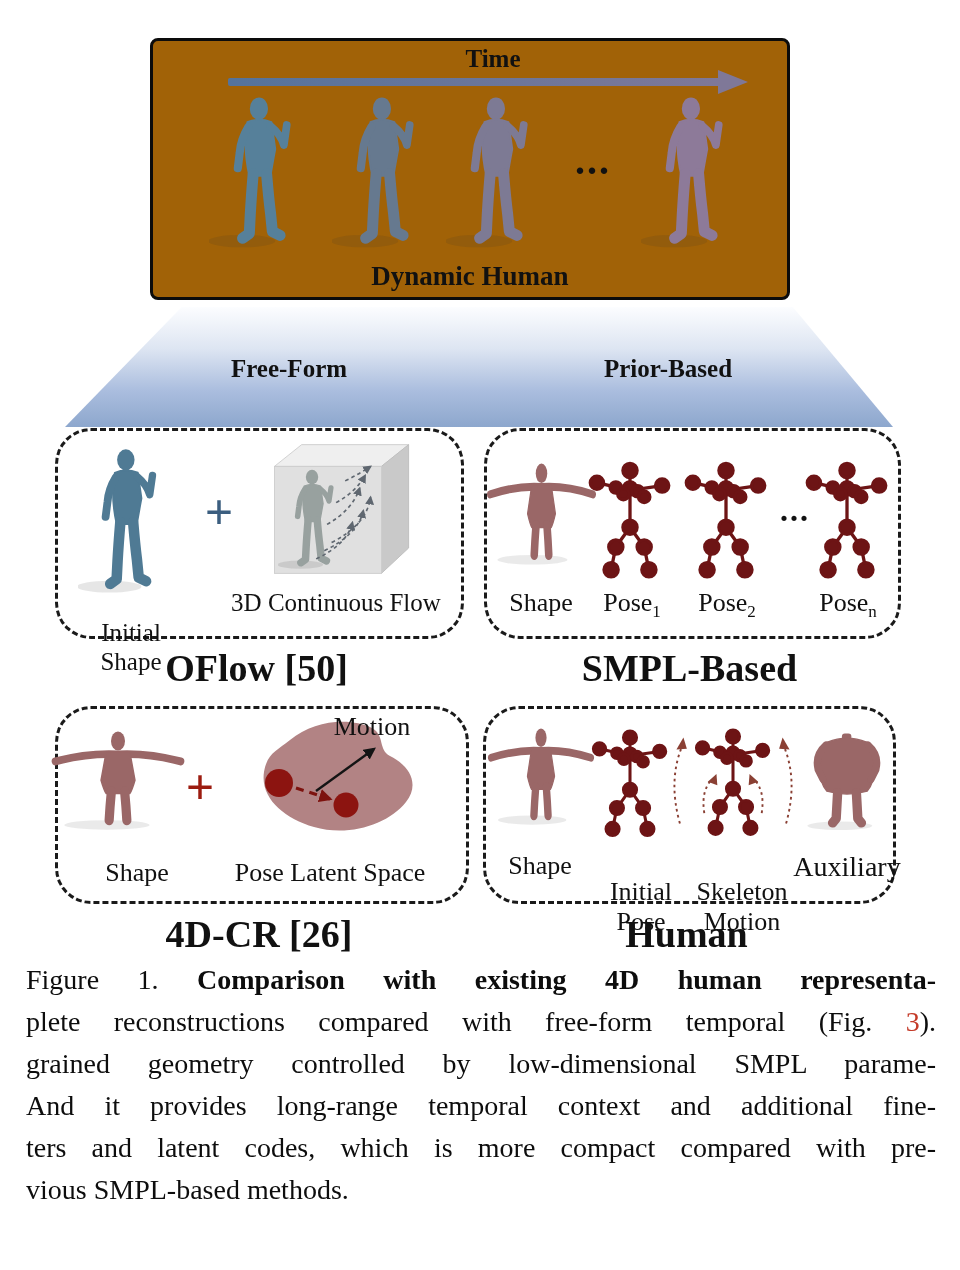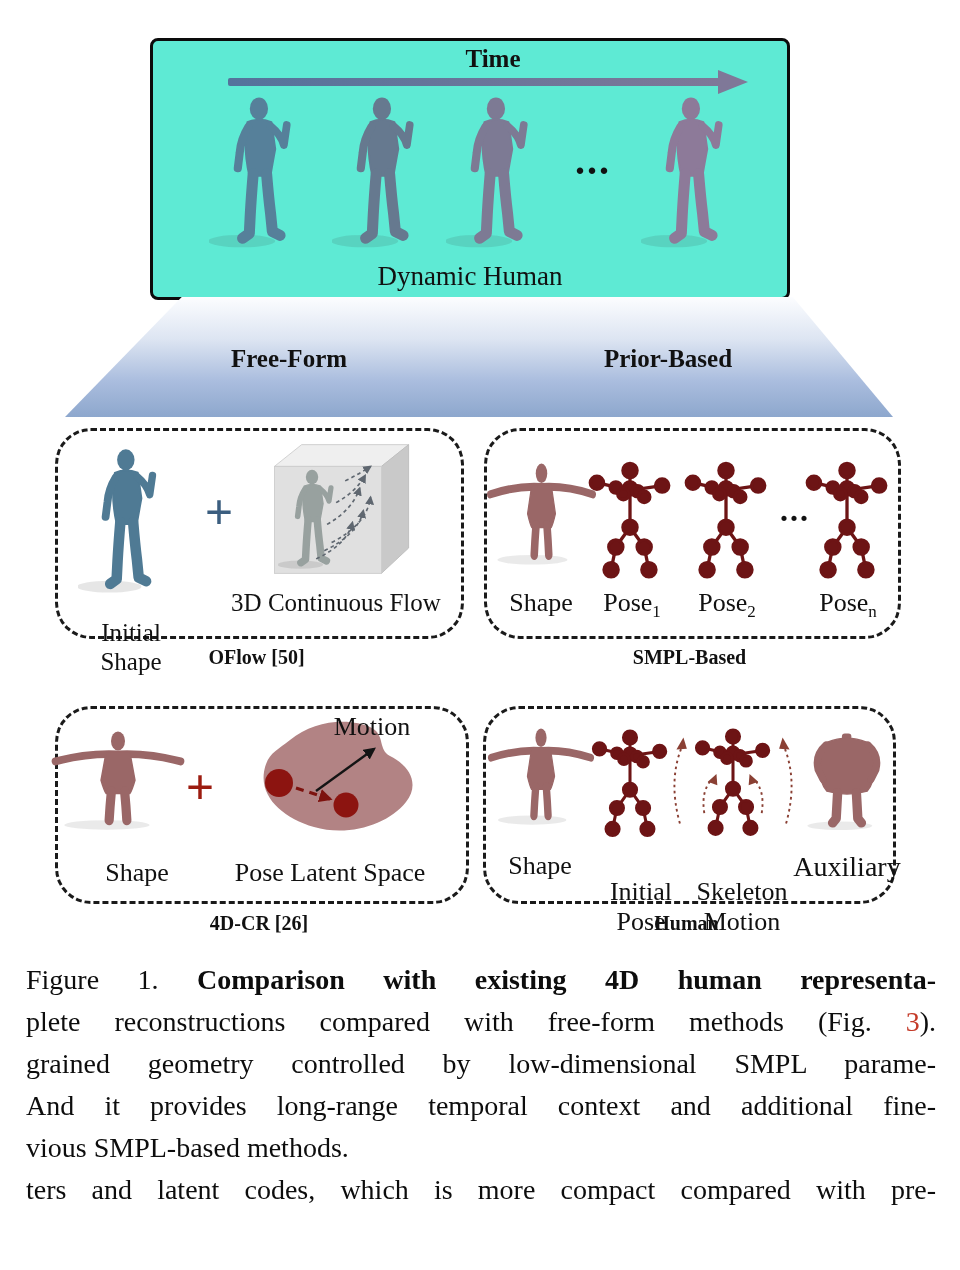--- a/index.html
+++ b/index.html
@@ -1,41 +1,41 @@
 <!DOCTYPE html>
 <html><head>
 <meta charset="utf-8">
 <style>
   html,body{margin:0;padding:0;background:#ffffff;}
   .stage{position:relative;width:960px;height:1270px;background:#fff;
          font-family:"Liberation Serif",serif;color:#111;overflow:hidden;}
   
   #top-box{position:absolute;left:150px;top:38px;width:634px;height:256px;
-           border:3.5px solid #0c0c0c;border-radius:8px;background:#5eead4;}
+           border:3.5px solid #0c0c0c;border-radius:8px;background:#a16207;}
   .time-label{position:absolute;left:80px;top:4px;width:520px;text-align:center;
               font-weight:bold;font-size:25px;}
   .time-arrow{position:absolute;left:75px;top:28px;}
   .dh-label{position:absolute;left:0;top:220px;width:100%;text-align:center;
-            font-weight:normal;font-size:27px;}
+            font-weight:bold;font-size:27px;}
   .dots{position:absolute;font-weight:bold;letter-spacing:2px;white-space:nowrap;}
   #dots-top{left:408px;top:98px;width:64px;text-align:center;font-size:40px;line-height:44px;}
   
-  #trapezoid{position:absolute;left:65px;top:297px;width:828px;height:120px;
+  #trapezoid{position:absolute;left:65px;top:307px;width:828px;height:120px;
     background:linear-gradient(180deg,#fcfdff 0%,#dde5f2 35%,#aabdde 70%,#8da7cd 100%);
     -webkit-clip-path:polygon(14.1% 0,87.9% 0,100% 100%,0 100%);
     clip-path:polygon(14.1% 0,87.9% 0,100% 100%,0 100%);}
   .branch-label{position:absolute;top:48px;transform:translateX(-50%);
                 font-weight:bold;font-size:25px;white-space:nowrap;}
   
   .panel{position:absolute;border:3px dashed #1a1a1a;border-radius:36px;}
   #oflow-box{left:55px;top:428px;width:403px;height:205px;}
   #smpl-box{left:484px;top:428px;width:411px;height:205px;}
   #cr-box{left:55px;top:706px;width:408px;height:192px;}
   #ours-box{left:483px;top:706px;width:407px;height:192px;}
-  .row-cap{position:absolute;font-weight:bold;font-size:20px;text-align:center;}
+  .row-cap{position:absolute;font-weight:bold;font-size:38px;text-align:center;}
   #oflow-cap{left:55px;top:646px;width:403px;}
   #smpl-cap{left:484px;top:646px;width:411px;}
   #cr-cap{left:55px;top:912px;width:408px;}
   #ours-cap{left:483px;top:912px;width:407px;}
   
   .fig{position:absolute;}
   .lbl{position:absolute;font-size:26px;white-space:nowrap;transform:translateX(-50%);}
   .lbl2{text-align:center;line-height:29px;margin-top:41px;}
   .plus{position:absolute;font-weight:bold;font-size:50px;line-height:56px;
         transform:translateX(-50%);}
@@ -270,22 +270,22 @@
   </div>
   <div class="lbl" style="left:847px;top:851px;font-size:28px">Auxiliary</div>
   <div class="row-cap" id="ours-cap">Human</div>
 
   <div id="caption">
     <div class="cap-line">
       <span>Figure 1.</span>
       <b>Comparison with existing 4D human representa-</b>
     </div>
     <div class="cap-line">
-      <span>plete reconstructions compared with free-form methods (Fig.</span>
+      <span>plete reconstructions compared with free-form temporal (Fig.</span>
       <span class="figref">3</span><span>).</span>
     </div>
     <div class="cap-line">grained geometry controlled by low-dimensional SMPL parame-</div>
     <div class="cap-line">And it provides long-range temporal context and additional fine-</div>
+    <div class="cap-line">ters and latent codes, which is more compact compared with pre-</div>
     <div class="cap-line cap-last">vious SMPL-based methods.</div>
-    <div class="cap-line">ters and latent codes, which is more compact compared with pre-</div>
   </div>
 
 </div>
 
 </body></html>

